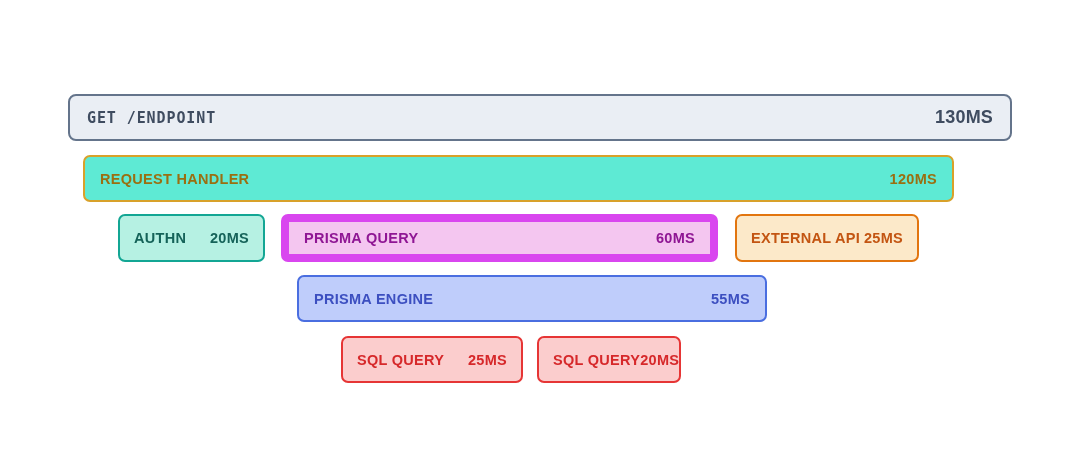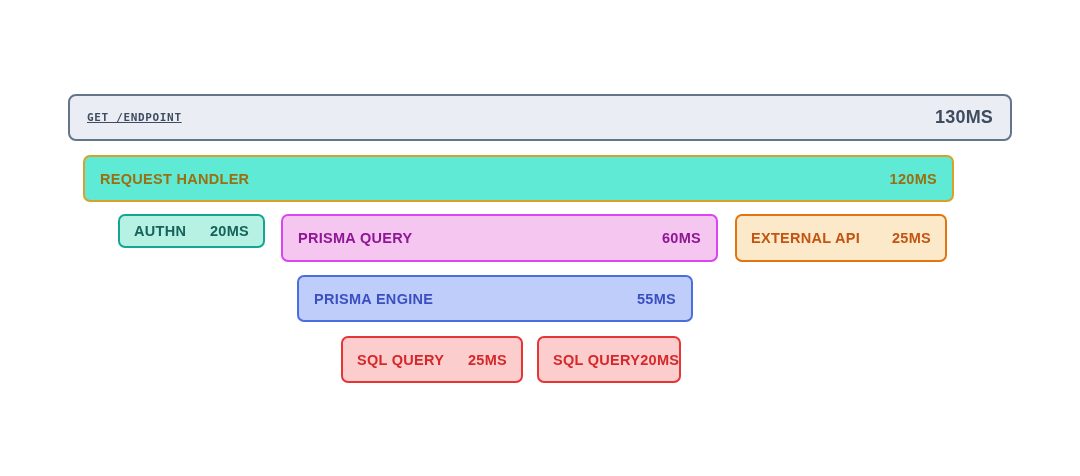--- a/index.html
+++ b/index.html
@@ -42,24 +42,23 @@
     width: 944px;
     height: 47px;
     background: #eaeef4;
     border: 2px solid #64748b;
     border-radius: 8px;
     padding: 0 17px;
     font-family: "DejaVu Sans Mono", "Liberation Mono", monospace;
     color: #3f4c60;
   }
   .span-root .span-label {
-    font-size: 11px;
+    font-size: 15px;
     font-weight: 700;
     letter-spacing: 0.06em;
-    text-decoration: underline;
   }
   .span-root .span-duration {
     font-family: "Liberation Sans", sans-serif;
     font-size: 18px;
     font-weight: 700;
     letter-spacing: 0.01em;
   }
 
   
   .span-handler {
@@ -76,40 +75,40 @@
   .span-handler .span-duration {
     font-size: 14.5px;
     font-weight: 700;
   }
 
   
   .span-authn {
     left: 118px;
     top: 214px;
     width: 147px;
-    height: 34px;
+    height: 48px;
     background: #b6f1e3;
     border: 2px solid #13a694;
     padding: 0 14px;
     color: #156359;
   }
   .span-prisma-query {
     left: 281px;
     top: 214px;
     width: 437px;
     height: 48px;
     background: #f4c6f0;
-    border: 2px solid #d946ef;
+    border: 8px solid #d946ef;
     padding: 0 15px;
     color: #8f1694;
   }
   .span-external-api {
     left: 735px;
     top: 214px;
-    width: 212px;
+    width: 184px;
     height: 48px;
     background: #fce9c9;
     border: 2px solid #e2750f;
     padding: 0 14px;
     color: #c35512;
   }
 
   
   .span-authz {
     left: 138px;
@@ -117,21 +116,21 @@
     width: 119px;
     height: 47px;
     background: #c3f0ca;
     border: 2px solid #23a04f;
     padding: 0 12px;
     color: #19703b;
   }
   .span-prisma-engine {
     left: 297px;
     top: 275px;
-    width: 396px;
+    width: 470px;
     height: 47px;
     background: #bfcdfb;
     border: 2px solid #4a6ee0;
     padding: 0 15px;
     color: #3c4fc0;
   }
 
   
   .span-sql-1 {
     left: 341px;

